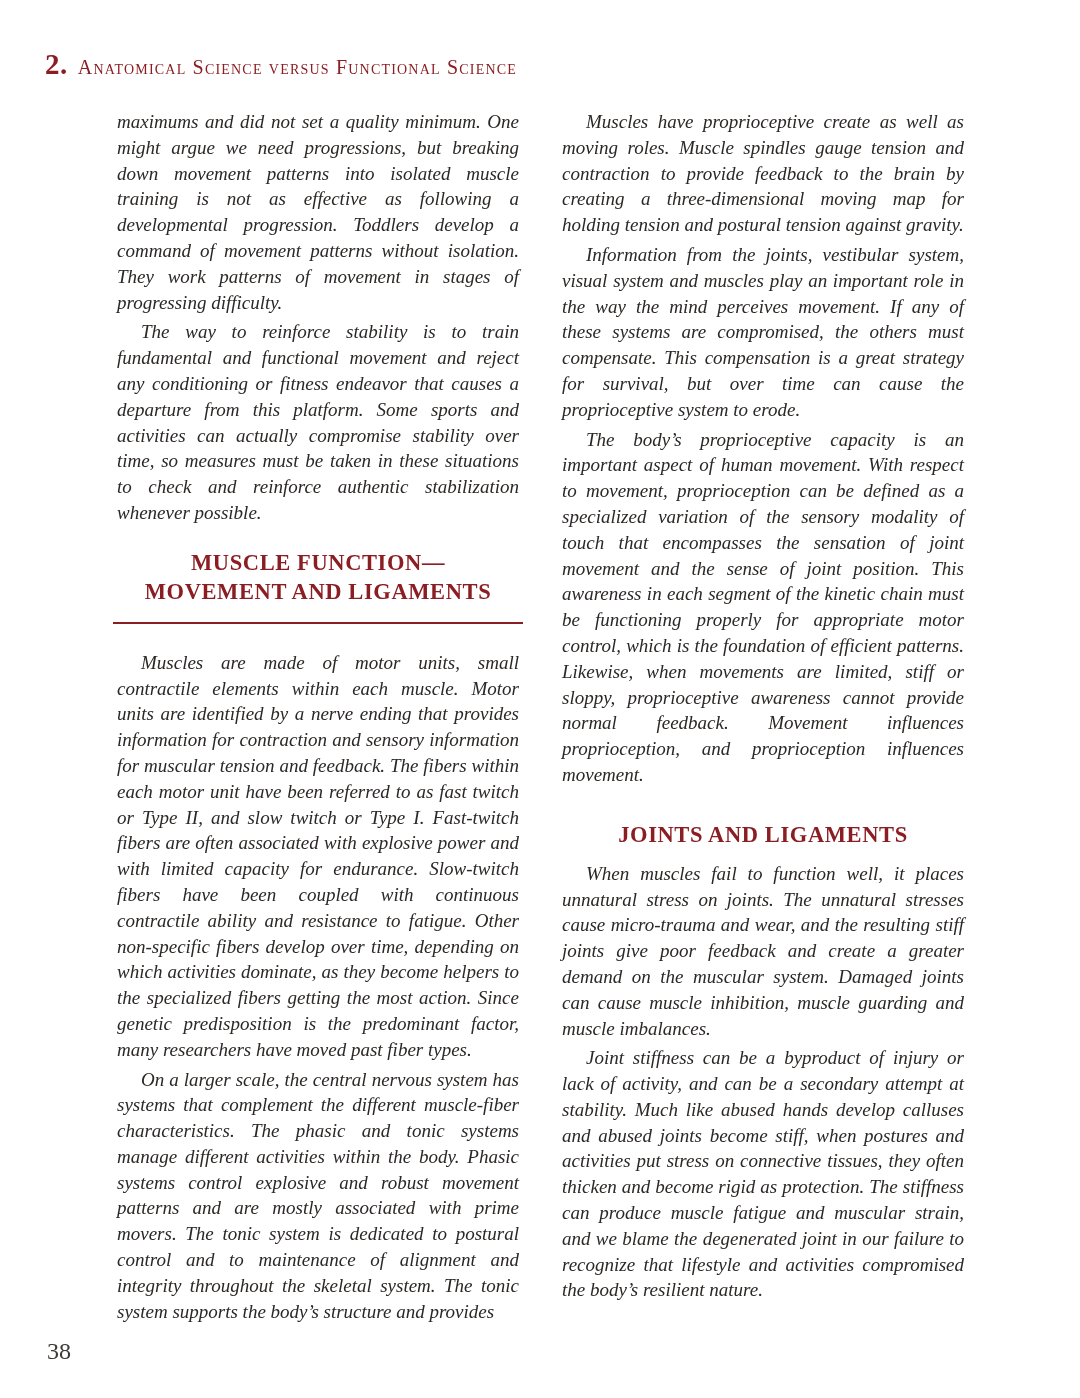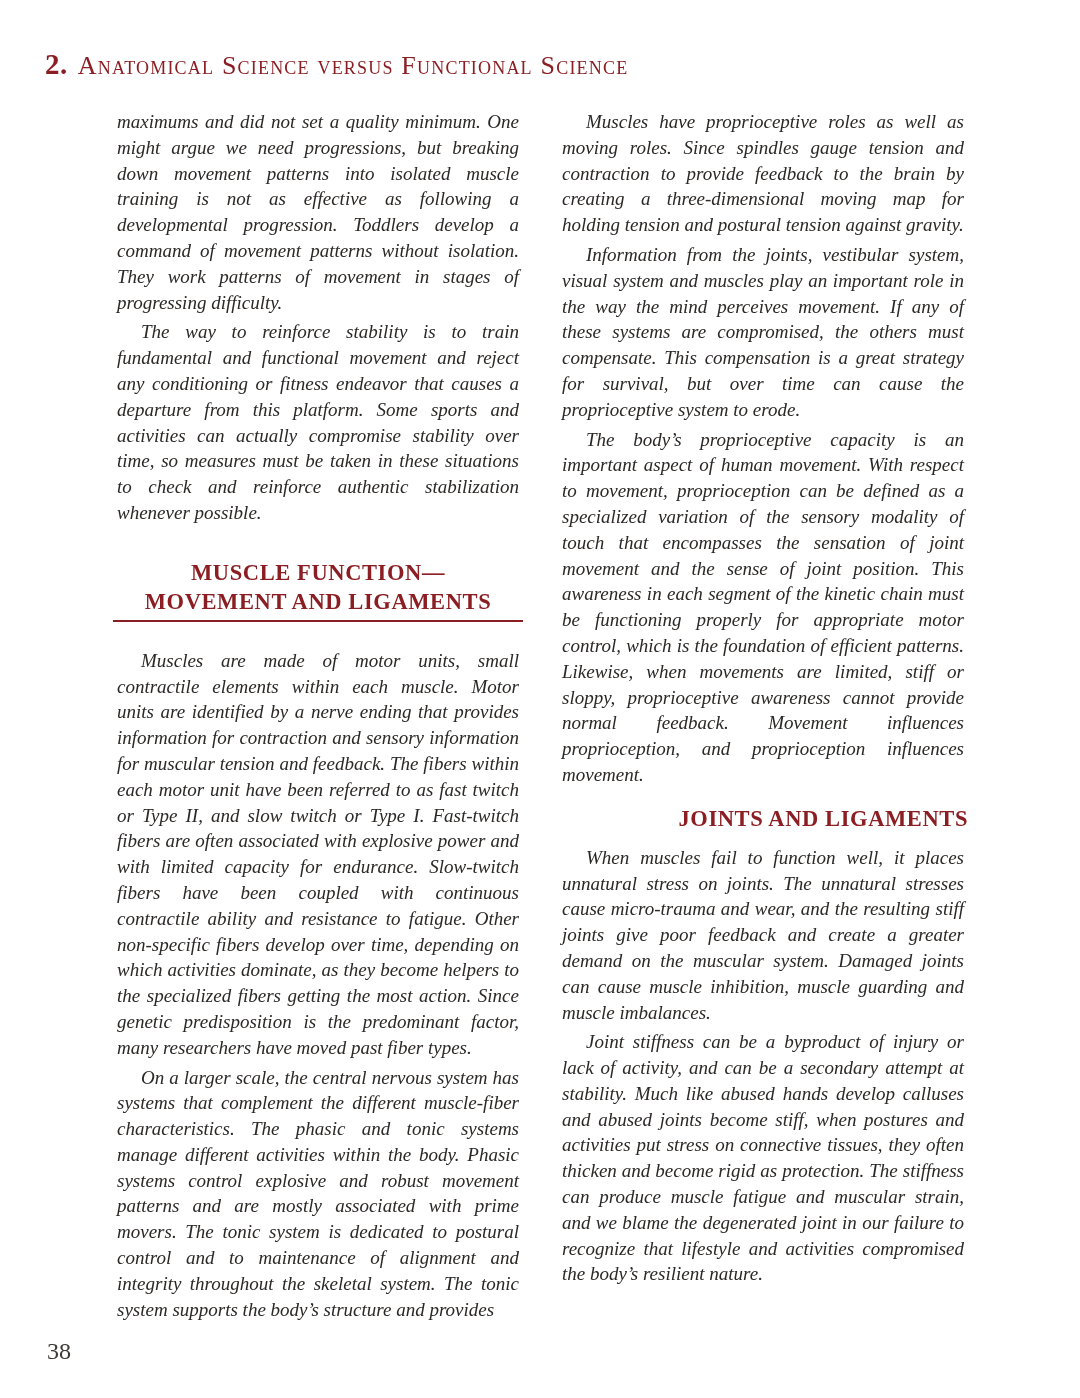--- a/index.html
+++ b/index.html
@@ -26,21 +26,21 @@
     white-space: nowrap;
     color: #8b1e23;
   }
   .chapter-num {
     font-size: 29px;
     font-weight: bold;
     letter-spacing: 0.5px;
   }
   .chapter-title {
     font-variant: small-caps;
-    font-size: 26px;
+    font-size: 20px;
     letter-spacing: 1.2px;
     margin-left: 10px;
   }
   
   .columns {
     position: absolute;
     top: 105px;
     left: 113px;
     width: 855px;
     display: flex;
@@ -63,29 +63,28 @@
   .section-heading {
     margin: 0;
     text-align: center;
     color: #8b1e23;
     font-weight: bold;
     font-size: 22.5px;
     line-height: 29px;
     letter-spacing: 0.6px;
   }
   .heading-muscle {
-    margin-top: 32px;
-    padding-bottom: 4px;
+    margin-top: 22px;
+    padding-bottom: 16px;
     border-bottom: 2.5px solid #8b1e23;
     margin-bottom: 26px;
   }
   .heading-joints {
-    margin-top: 16px;
+    margin-top: 32px;
     margin-bottom: 12px;
-    text-align: right;
   }
   .heading-line { display: block; }
   
   .page-number {
     position: absolute;
     left: 47px;
     top: 1338px;
     font-size: 24px;
     color: #3c3936;
     font-feature-settings: "onum";
@@ -107,21 +106,21 @@
       <p class="para indent">The way to reinforce stability is to train fundamental and functional movement and reject any conditioning or fitness endeavor that causes a departure from this platform. Some sports and activities can actually compromise stability over time, so measures must be taken in these situations to check and reinforce authentic stabilization whenever possible.</p>
       <h2 class="section-heading heading-muscle">
         <span class="heading-line">MUSCLE FUNCTION—</span>
         <span class="heading-line">MOVEMENT AND LIGAMENTS</span>
       </h2>
       <p class="para indent">Muscles are made of motor units, small contractile elements within each muscle. Motor units are identified by a nerve ending that provides information for contraction and sensory information for muscular tension and feedback. The fibers within each motor unit have been referred to as fast twitch or Type II, and slow twitch or Type I. Fast-twitch fibers are often associated with explosive power and with limited capacity for endurance. Slow-twitch fibers have been coupled with continuous contractile ability and resistance to fatigue. Other non-specific fibers develop over time, depending on which activities dominate, as they become helpers to the specialized fibers getting the most action. Since genetic predisposition is the predominant factor, many researchers have moved past fiber types.</p>
       <p class="para indent">On a larger scale, the central nervous system has systems that complement the different muscle-fiber characteristics. The phasic and tonic systems manage different activities within the body. Phasic systems control explosive and robust movement patterns and are mostly associated with prime movers. The tonic system is dedicated to postural control and to maintenance of alignment and integrity throughout the skeletal system. The tonic system supports the body’s structure and provides</p>
     </section>
 
     <section class="col">
-      <p class="para indent">Muscles have proprioceptive roles as well as moving roles. Since spindles gauge tension and contraction to provide feedback to the brain by creating a three-dimensional moving map for holding tension and postural tension against gravity.</p>
+      <p class="para indent">Muscles have proprioceptive create as well as moving roles. Muscle spindles gauge tension and contraction to provide feedback to the brain by creating a three-dimensional moving map for holding tension and postural tension against gravity.</p>
       <p class="para indent">Information from the joints, vestibular system, visual system and muscles play an important role in the way the mind perceives movement. If any of these systems are compromised, the others must compensate. This compensation is a great strategy for survival, but over time can cause the proprioceptive system to erode.</p>
       <p class="para indent">The body’s proprioceptive capacity is an important aspect of human movement. With respect to movement, proprioception can be defined as a specialized variation of the sensory modality of touch that encompasses the sensation of joint movement and the sense of joint position. This awareness in each segment of the kinetic chain must be functioning properly for appropriate motor control, which is the foundation of efficient patterns. Likewise, when movements are limited, stiff or sloppy, proprioceptive awareness cannot provide normal feedback. Movement influences proprioception, and proprioception influences movement.</p>
       <h2 class="section-heading heading-joints">JOINTS AND LIGAMENTS</h2>
       <p class="para indent">When muscles fail to function well, it places unnatural stress on joints. The unnatural stresses cause micro-trauma and wear, and the resulting stiff joints give poor feedback and create a greater demand on the muscular system. Damaged joints can cause muscle inhibition, muscle guarding and muscle imbalances.</p>
       <p class="para indent">Joint stiffness can be a byproduct of injury or lack of activity, and can be a secondary attempt at stability. Much like abused hands develop calluses and abused joints become stiff, when postures and activities put stress on connective tissues, they often thicken and become rigid as protection. The stiffness can produce muscle fatigue and muscular strain, and we blame the degenerated joint in our failure to recognize that lifestyle and activities compromised the body’s resilient nature.</p>
     </section>
 
   </main>
 
   <span class="page-number">38</span>

